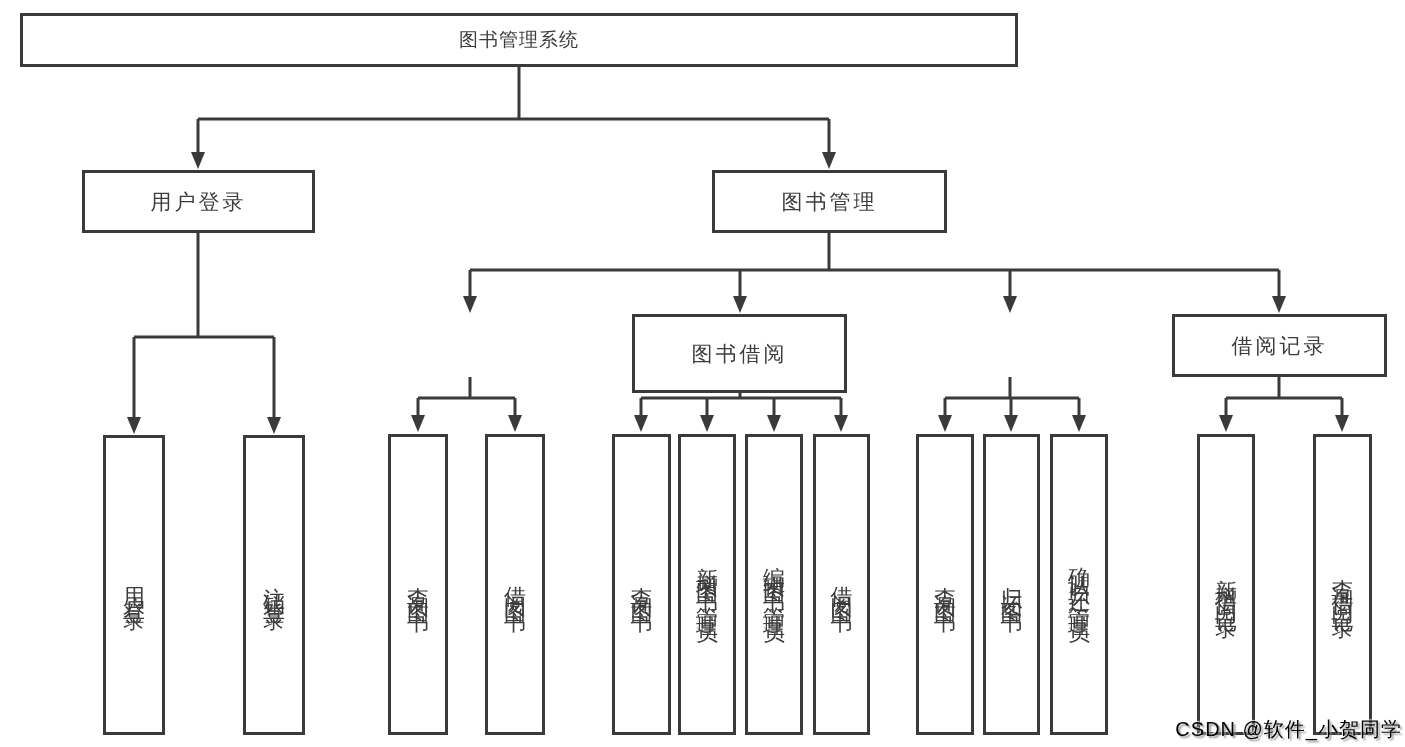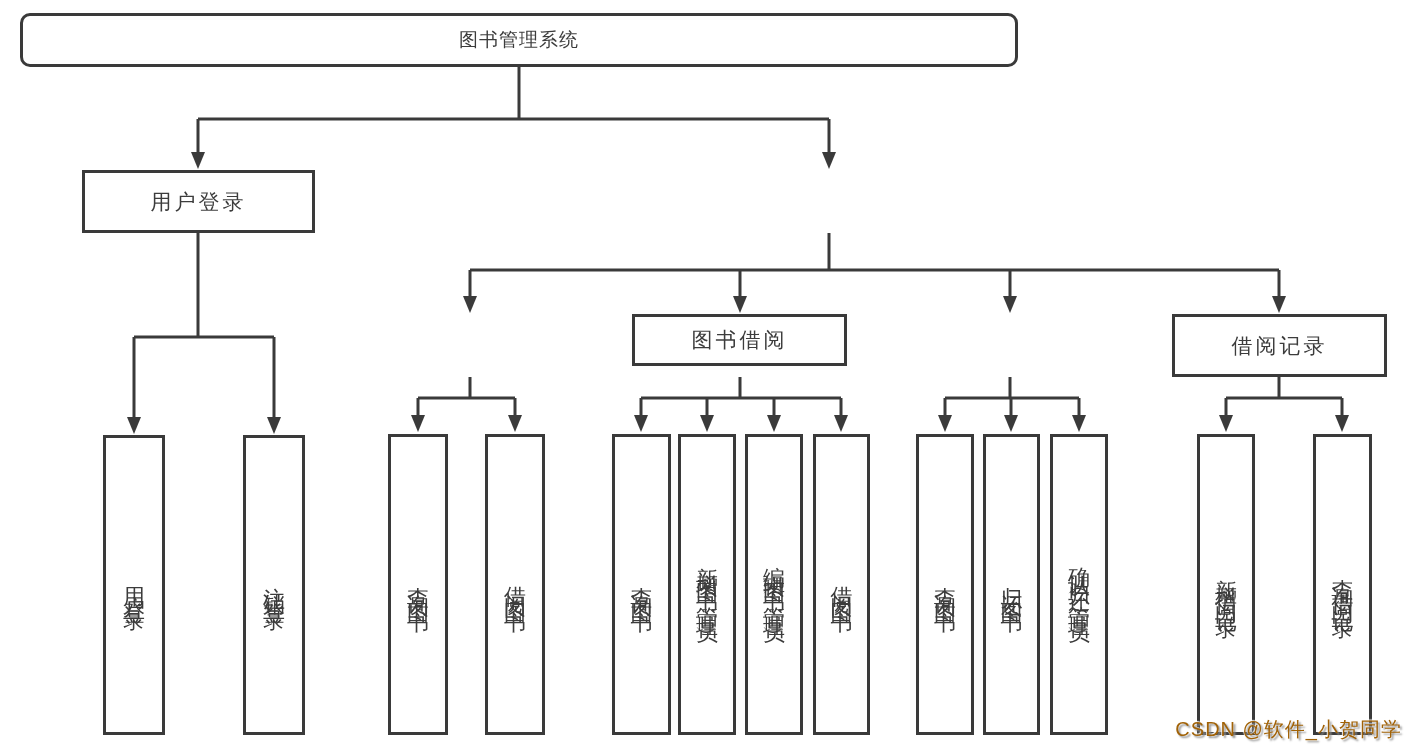--- a/index.html
+++ b/index.html
@@ -18,36 +18,36 @@
     box-sizing:border-box;
     background:#ffffff;
     border:3px solid #3a3a3a;
     display:flex;
     align-items:center;
     justify-content:center;
     color:#3c3c3c;
     z-index:2;
   }
   .hbox { font-size:21px; letter-spacing:3px; }
-  .rootbox { font-size:19px; letter-spacing:1px;border-radius:10px; }
+  .rootbox { font-size:19px; letter-spacing:1px; }
   .vbox span {
     writing-mode:vertical-rl;
     text-orientation:mixed;
     font-size:22px;
     letter-spacing:8px;
     line-height:1.1;
     color:#3c3c3c;
   }
   .watermark {
     position:absolute;
     right:3px; bottom:4px;
     z-index:5;
     font-size:20px;
     letter-spacing:1px;
-    color:#a16207;
+    color:#000000;
     text-shadow: 2px 2px 2px #8f8f8f, -1px -1px 1px #ffffff;
     white-space:nowrap;
   }
 </style>
 </head>
 <body>
 
 <div class="stage">
 
   <svg class="connectors" width="1405" height="747" viewBox="0 0 1405 747">
@@ -90,22 +90,25 @@
     </g>
   </svg>
 
   <div class="box hbox rootbox" style="left:20px;top:13px;width:998px;height:54px">
     <span>图书管理系统</span>
   </div>
 
   <div class="box hbox" style="left:82px;top:170px;width:233px;height:63px">
     <span>用户登录</span>
   </div>
+  <div class="box hbox" style="left:712px;top:170px;width:235px;height:63px">
+    <span>图书管理</span>
+  </div>
 
-  <div class="box hbox" style="left:632px;top:314px;width:215px;height:52px">
+  <div class="box hbox" style="left:632px;top:314px;width:215px;height:79px">
     <span>图书借阅</span>
   </div>
   <div class="box hbox" style="left:1172px;top:314px;width:215px;height:63px">
     <span>借阅记录</span>
   </div>
 
   <div class="box vbox" style="left:103px;top:435px;width:62px;height:300px">
     <span>用户登录</span>
   </div>
   <div class="box vbox" style="left:243px;top:435px;width:62px;height:300px">

